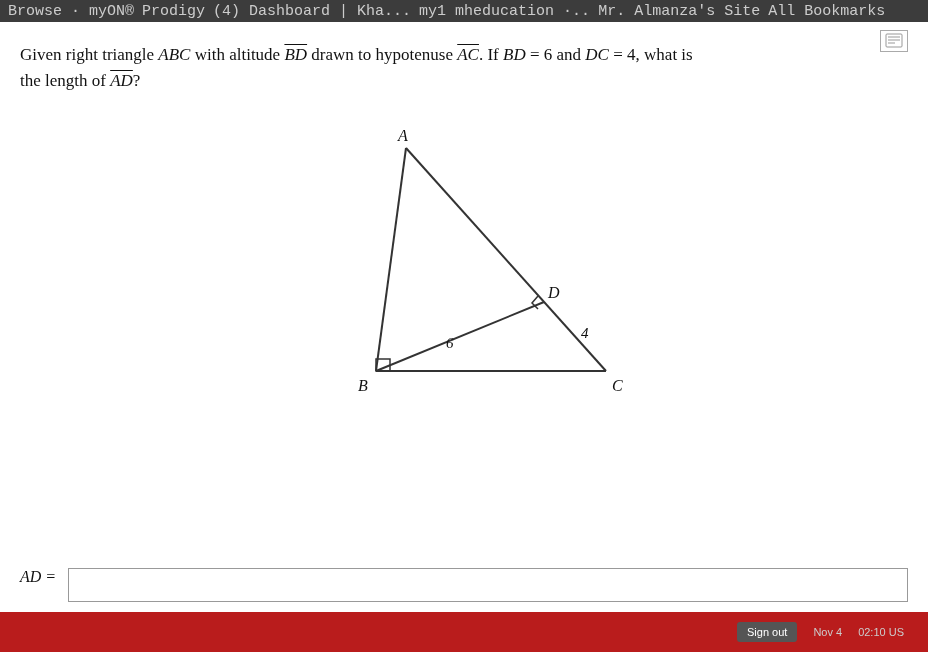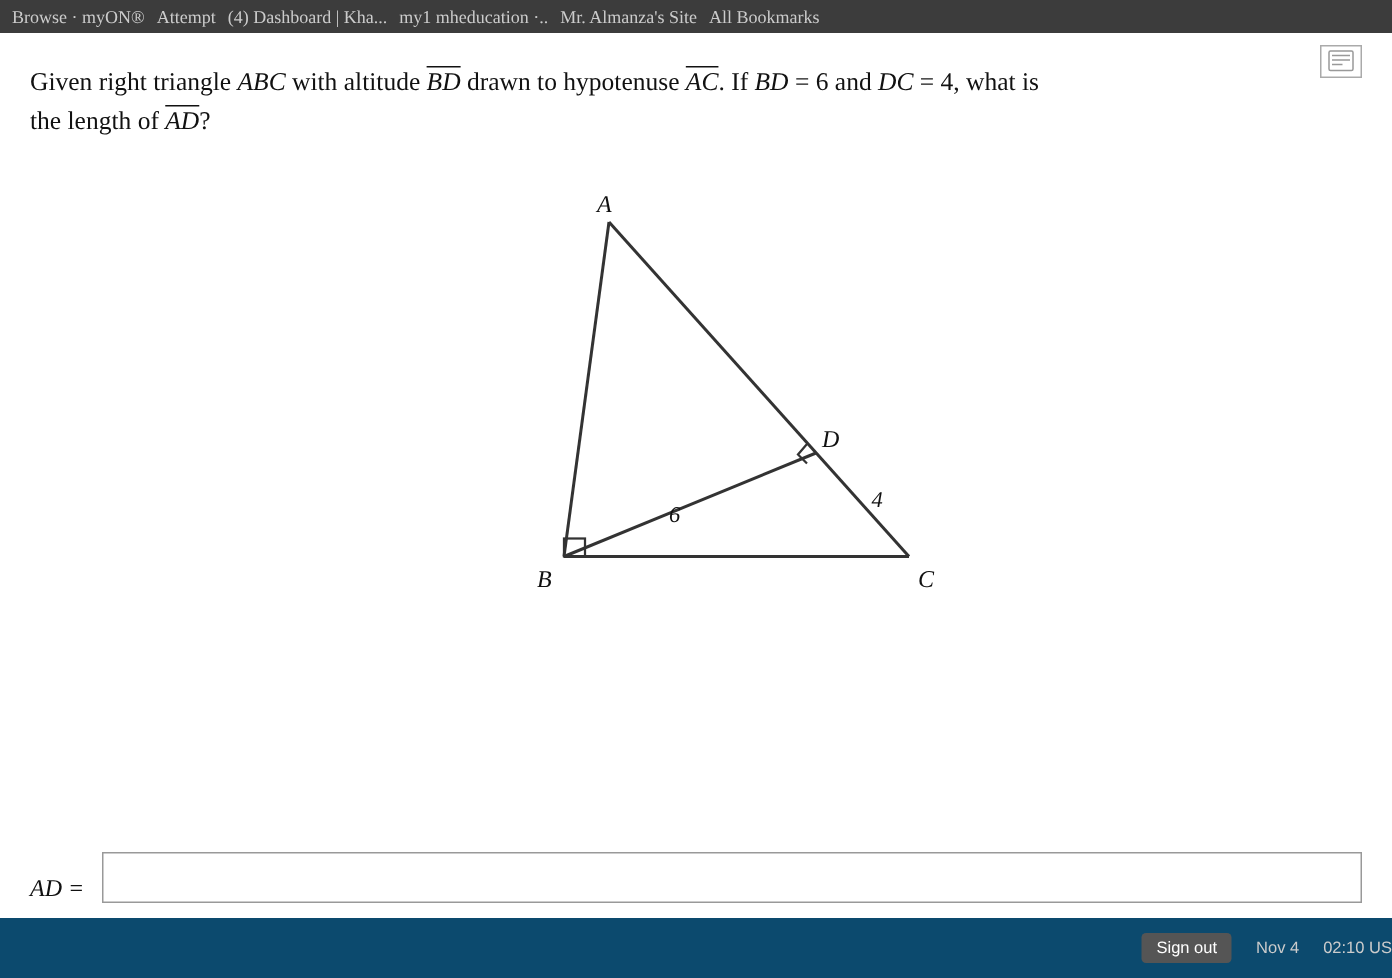--- a/index.html
+++ b/index.html
@@ -19,22 +19,22 @@
       height: 22px;
       background: #3c3c3c;
       display: flex;
       align-items: center;
       padding: 0 8px;
       gap: 8px;
     }
 
     .browser-bar-item {
       color: #ccc;
-      font-size: 12px;
-      font-family: Liberation Serif, serif;
+      font-size: 15px;
+      font-family: Liberation Mono, monospace;
       white-space: nowrap;
       text-align: center;
     }
 
     
     .main-content {
       width: 100%;
       height: calc(100% - 22px - 40px);
       background: white;
       padding: 20px 16px 20px 20px;
@@ -83,21 +83,21 @@
     .attempt-text {
       font-size: 12px;
       color: #555;
       font-family: Arial, sans-serif;
       margin-left: 8px;
       font-weight: normal;
     }
 
     .answer-row {
       display: flex;
-      align-items: flex-end;
+      align-items: flex-start;
       gap: 12px;
     }
 
     .ad-label {
       font-size: 16px;
       color: #111;
       font-style: italic;
       white-space: nowrap;
     }
 
@@ -121,25 +121,25 @@
       font-family: Arial, sans-serif;
       cursor: pointer;
       white-space: nowrap;
       font-weight: bold;
     }
 
     
     .taskbar {
       width: 100%;
       height: 40px;
-      background: #0c4a6e;
+      background: #b91c1c;
       display: flex;
       align-items: center;
       justify-content: flex-end;
-      padding: 0 0;
+      padding: 0 24px;
       gap: 16px;
       position: absolute;
       bottom: 0;
     }
 
     .taskbar-item {
       color: #ccc;
       font-size: 11px;
       font-family: Arial, sans-serif;
     }
@@ -173,21 +173,21 @@
     svg text {
       font-family: 'Times New Roman', Times, serif;
       font-style: italic;
     }
   </style>
 </head>
 <body>
 
 <div class="browser-bar">
   <span class="browser-bar-item">Browse · myON®</span>
-  <span class="browser-bar-item">Attempt</span>
+  <span class="browser-bar-item">Prodigy</span>
   <span class="browser-bar-item">(4) Dashboard | Kha...</span>
   <span class="browser-bar-item">my1 mheducation ·..</span>
   <span class="browser-bar-item">Mr. Almanza's Site</span>
   <span class="browser-bar-item">All Bookmarks</span>
 </div>
 
 <div class="main-content">
 
   <div class="note-icon">
     <svg width="18" height="16" viewBox="0 0 18 16">

